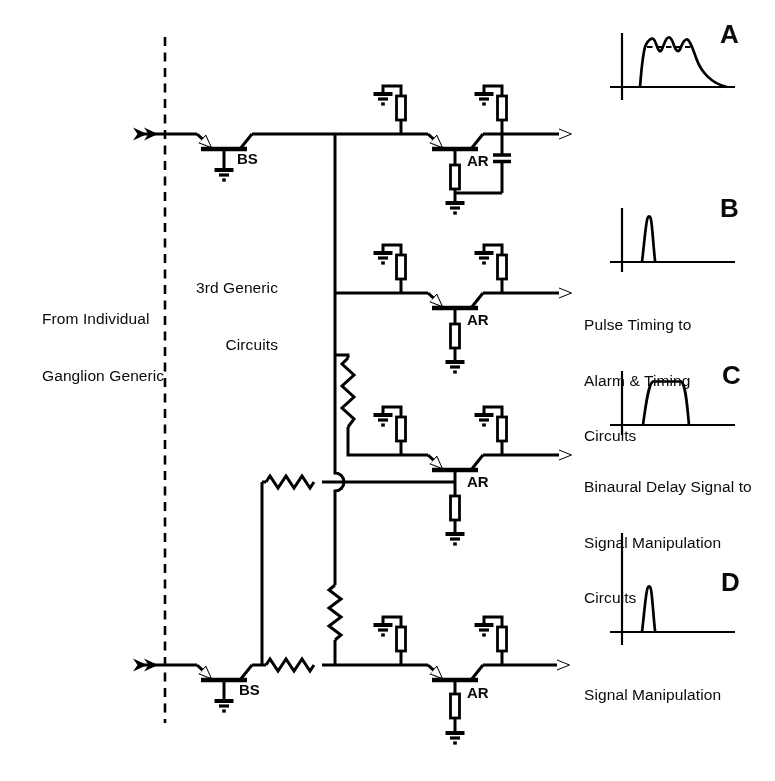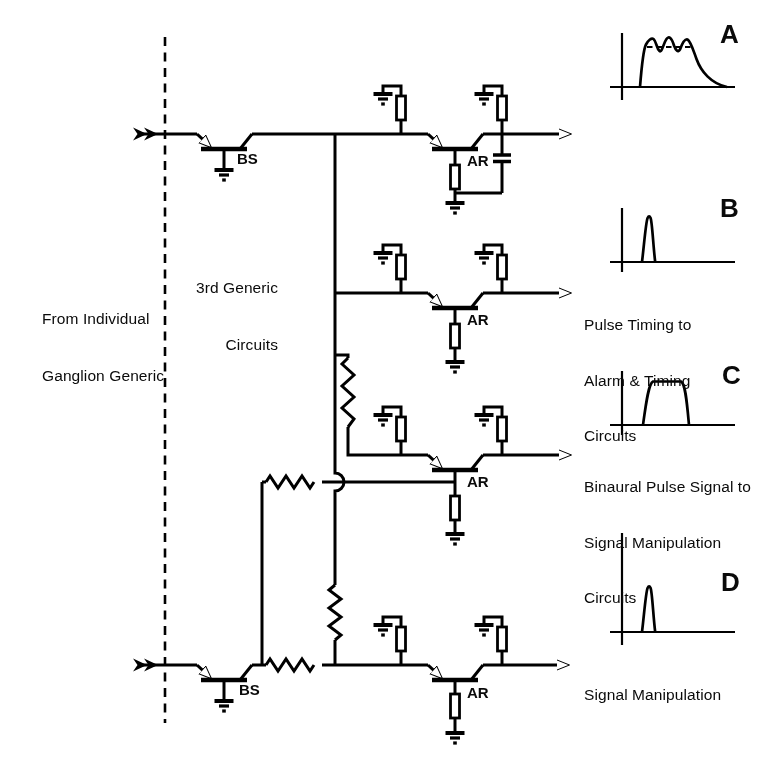--- a/index.html
+++ b/index.html
@@ -204,21 +204,21 @@
   <div class="letter" style="left:721px;top:569px;">D</div>
 
 
   <div class="tblock" style="left:584px;top:279px;line-height:18.5px;">
     <div>Pulse Timing to</div>
     <div>Alarm &amp; Timing</div>
     <div>Circuits</div>
   </div>
 
   <div class="tblock" style="left:584px;top:441px;line-height:18.5px;">
-    <div>Binaural Pulse Signal to</div>
+    <div>Binaural Delay Signal to</div>
     <div>Signal Manipulation</div>
     <div>Circuits</div>
   </div>
 
   <div class="tblock" style="left:584px;top:649px;line-height:18.5px;">
     <div>Signal Manipulation</div>
     
   </div>
 
 </div>

